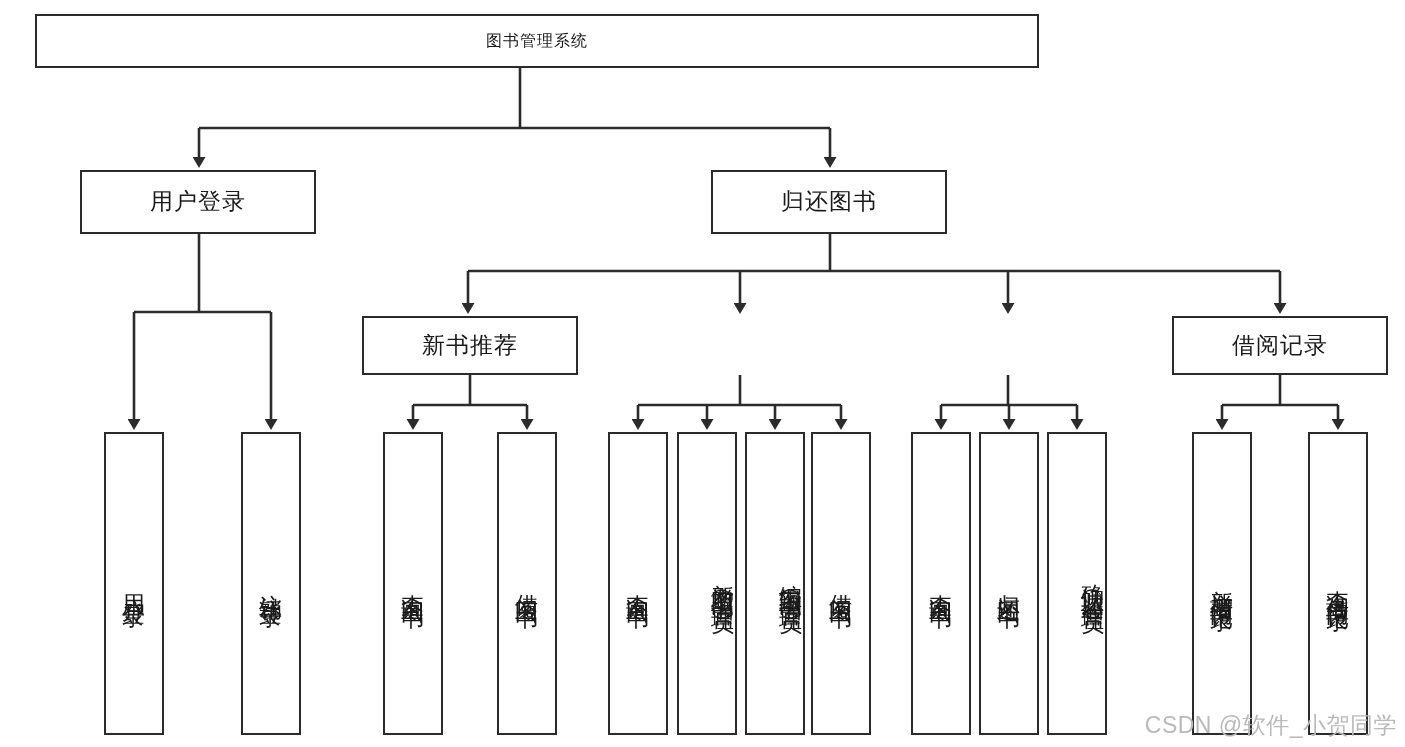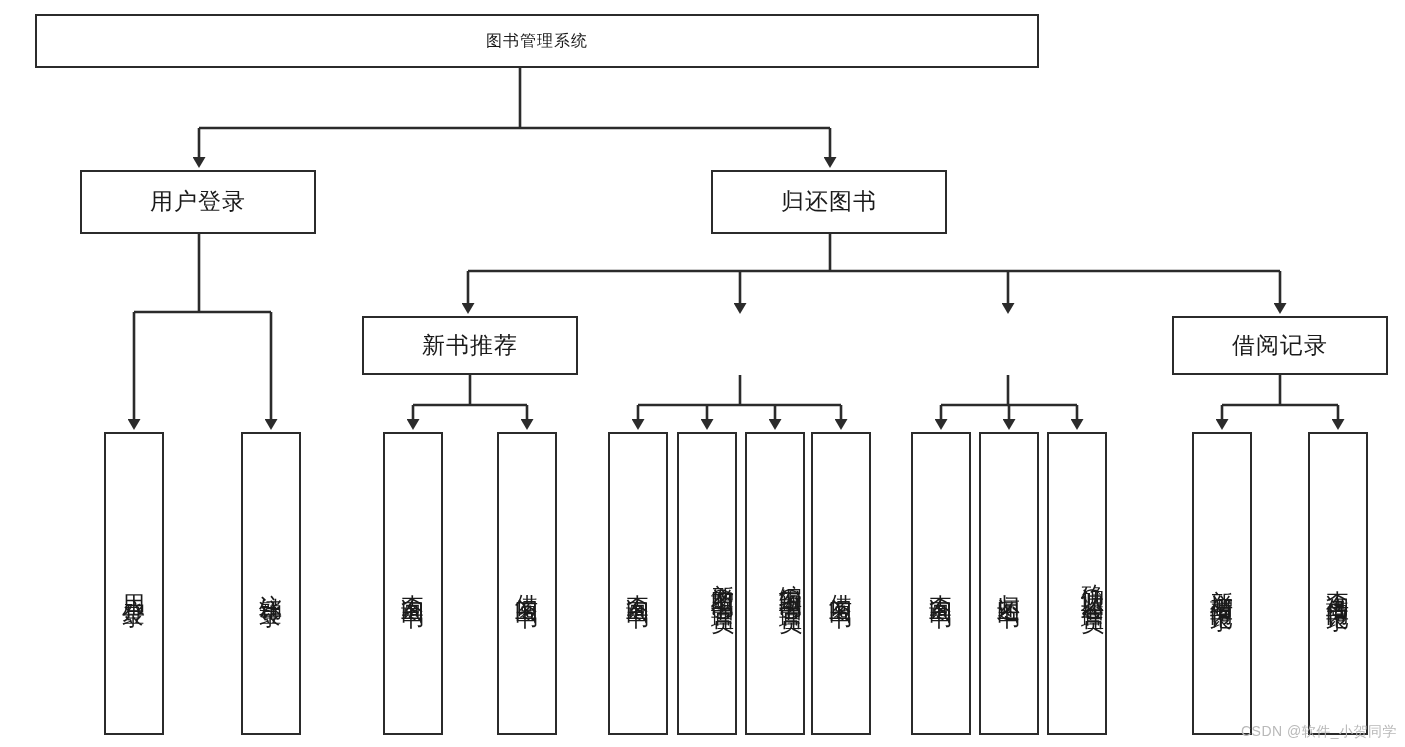--- a/index.html
+++ b/index.html
@@ -55,21 +55,21 @@
     justify-content:center;
   }
   .node.v.top{
     align-items:flex-start;
     justify-content:center;
   }
   #watermark{
     position:absolute;
     right:8px;
     bottom:6px;
-    font-size:14px;
+    font-size:23px;
     color:#b9b9b9;
     letter-spacing:.5px;
     white-space:nowrap;
     z-index:5;
     margin-left:16px;
   }
 </style>
 </head>
 <body>
 

